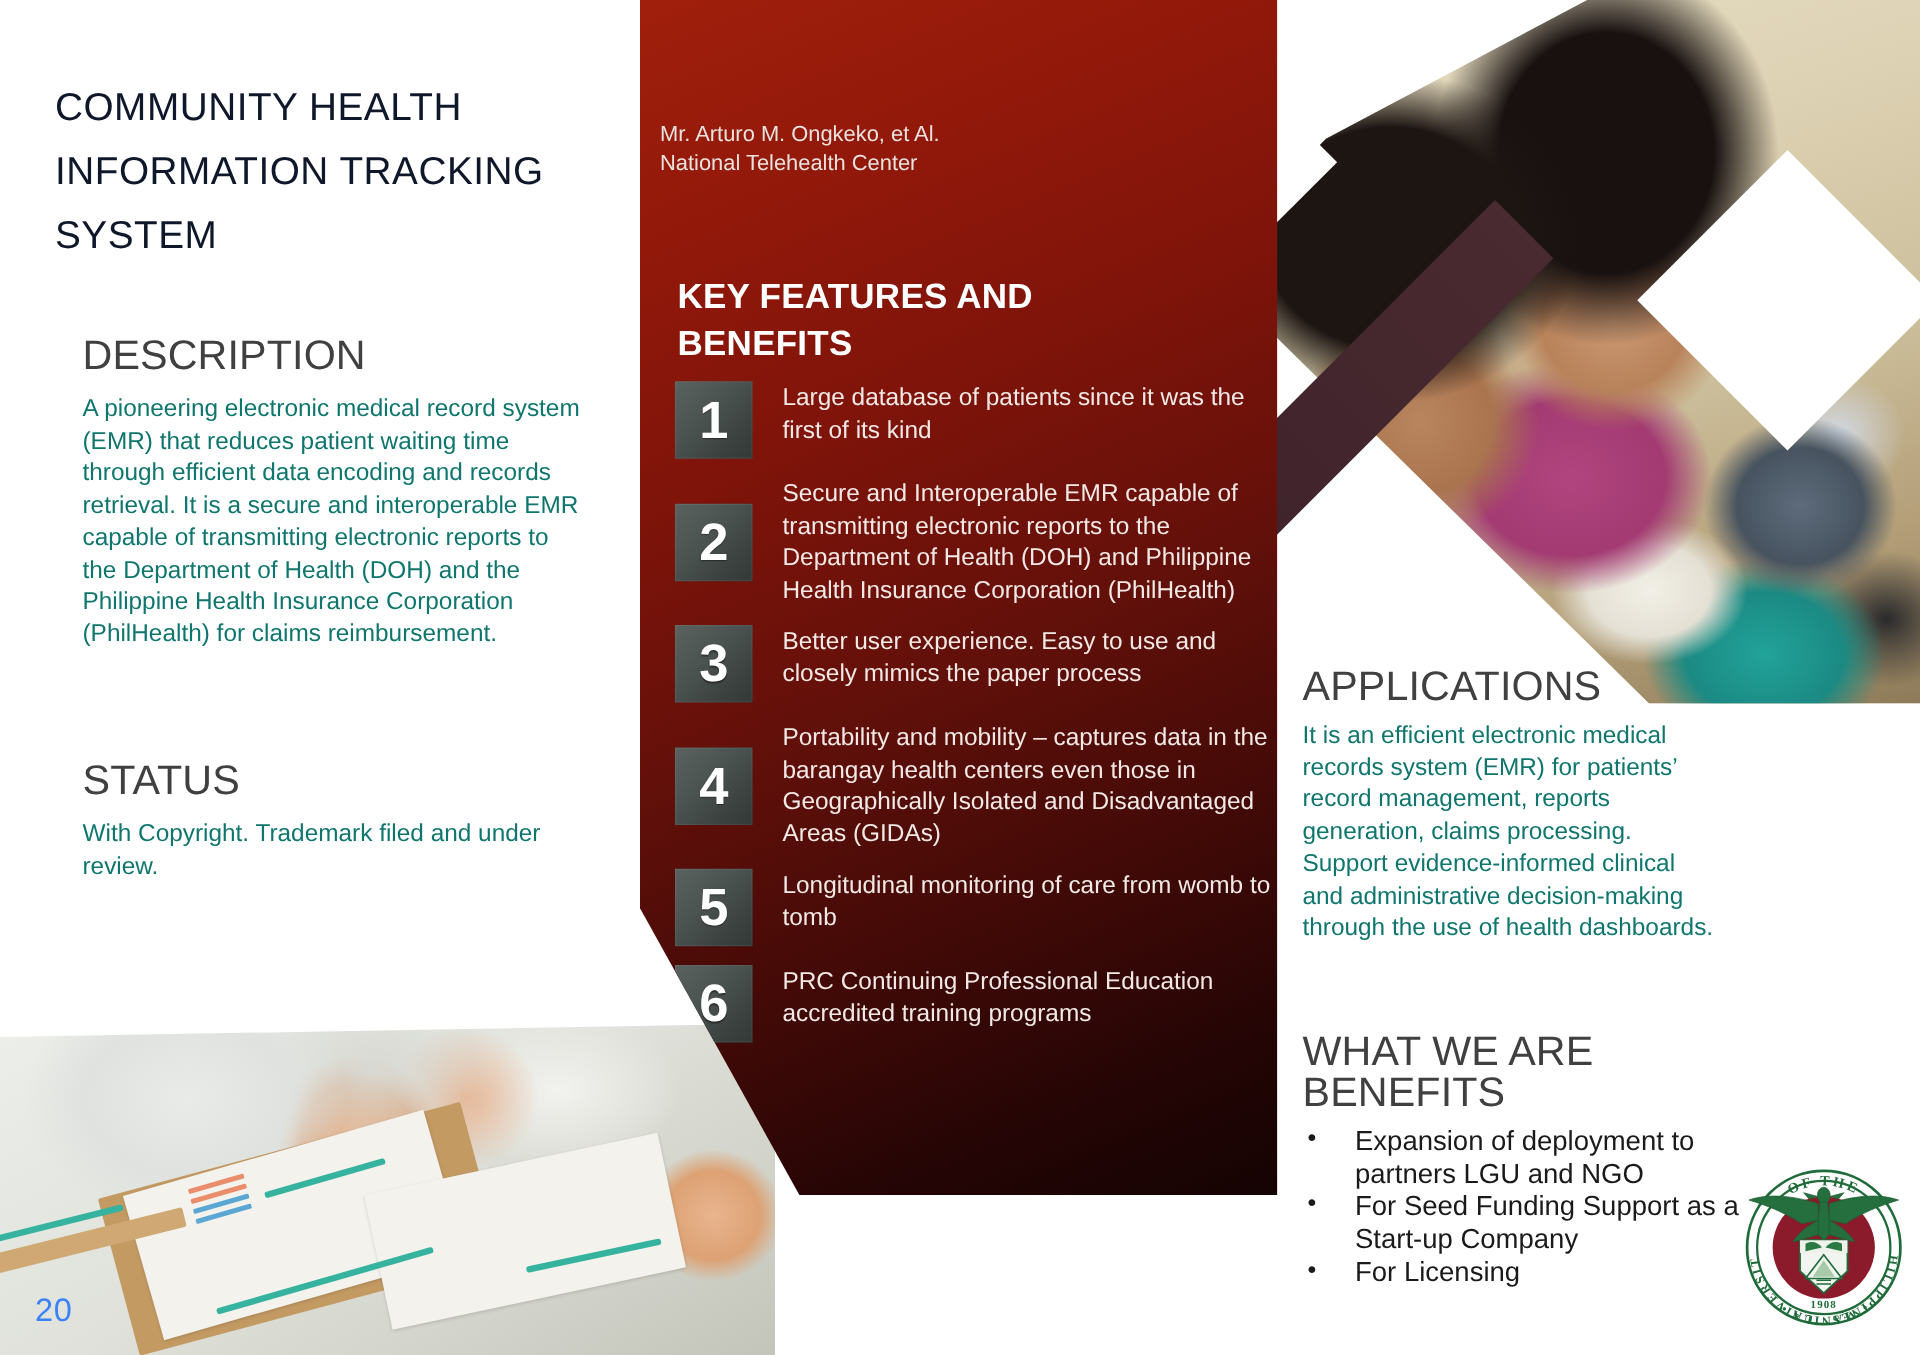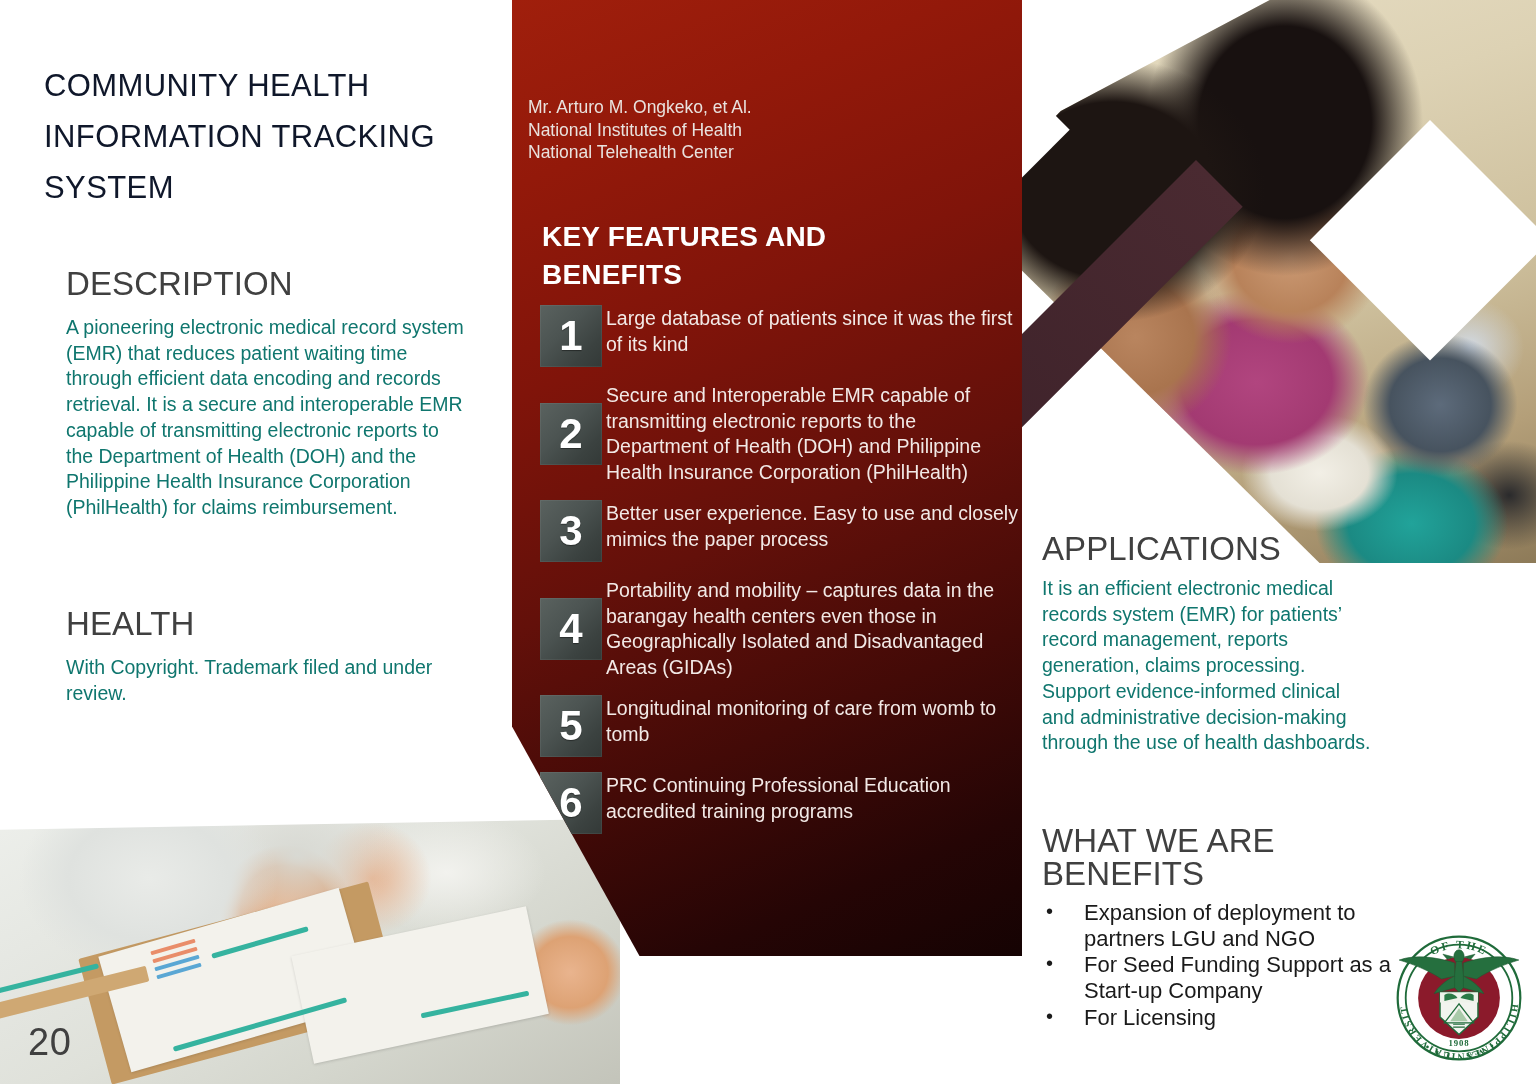--- a/index.html
+++ b/index.html
@@ -169,21 +169,21 @@
     text-align:center;
     font-stretch:condensed;
     text-shadow:0 1px 1px rgba(0,0,0,.4);
     box-shadow:inset 0 0 0 1px rgba(255,255,255,.06);
     font-family:"Liberation Sans Narrow","Liberation Sans",sans-serif;
   }
   .f-text {
     color:#f2e9e6;
     font-size:19.5px;
     line-height:25.5px;
-    padding-left:4px;
+    padding-left:24px;
     padding-top:1px;
   }
   .feature.center-badge { align-items:center; }
 
   
   .title {
     position:absolute;
     left:44px; top:60px;
     width:452px;
     text-align:left;
@@ -228,23 +228,23 @@
     position:absolute;
     left:4px; top:-1px;
     font-size:20px;
     color:#1a1a1a;
   }
 
   
   .page-num {
     position:absolute;
     left:28px; bottom:20px;
-    font-size:38px;
+    font-size:26px;
     font-weight:300;
-    color:#404040;
+    color:#3b82f6;
     letter-spacing:.5px;
   }
 
   
   .seal { position:absolute; left:1386px; top:922px; width:146px; height:152px; }
 </style>
 </head>
 <body>
 
 <div id="slide">
@@ -275,21 +275,20 @@
     </div>
 
   </div>
   <div class="stripe-top-cut"></div>
 
   <div class="red-panel">
     <div class="red-panel-inner">
 
       <div class="authors">
         <div>Mr. Arturo M. Ongkeko, et Al.</div>
-        <div>National Institutes of Health</div>
         <div>National Telehealth Center</div>
       </div>
 
       <div class="kf-title">KEY FEATURES AND BENEFITS</div>
 
       <div class="features">
         <div class="feature">
           <div class="badge">1</div>
           <div class="f-text">Large database of patients since it was the first of its kind</div>
         </div>
@@ -319,21 +318,21 @@
   </div>
 
   <div class="title">COMMUNITY HEALTH INFORMATION TRACKING SYSTEM</div>
 
   <div class="desc-block">
     <div class="h2">DESCRIPTION</div>
     <div class="body-txt">A pioneering electronic medical record system (EMR) that reduces patient waiting time through efficient data encoding and records retrieval. It is a secure and interoperable EMR capable of transmitting electronic reports to the Department of Health (DOH) and the Philippine Health Insurance Corporation (PhilHealth) for claims reimbursement.</div>
   </div>
 
   <div class="status-block">
-    <div class="h2">HEALTH</div>
+    <div class="h2">STATUS</div>
     <div class="body-txt">With Copyright. Trademark filed and under review.</div>
   </div>
 
   <div class="apps-block">
     <div class="h2">APPLICATIONS</div>
     <div class="body-txt">It is an efficient electronic medical records system (EMR) for patients’ record management, reports generation, claims processing. Support evidence-informed clinical and administrative decision-making through the use of health dashboards.</div>
   </div>
 
   <div class="seek-block">
     <div class="h2">WHAT WE ARE BENEFITS</div>

